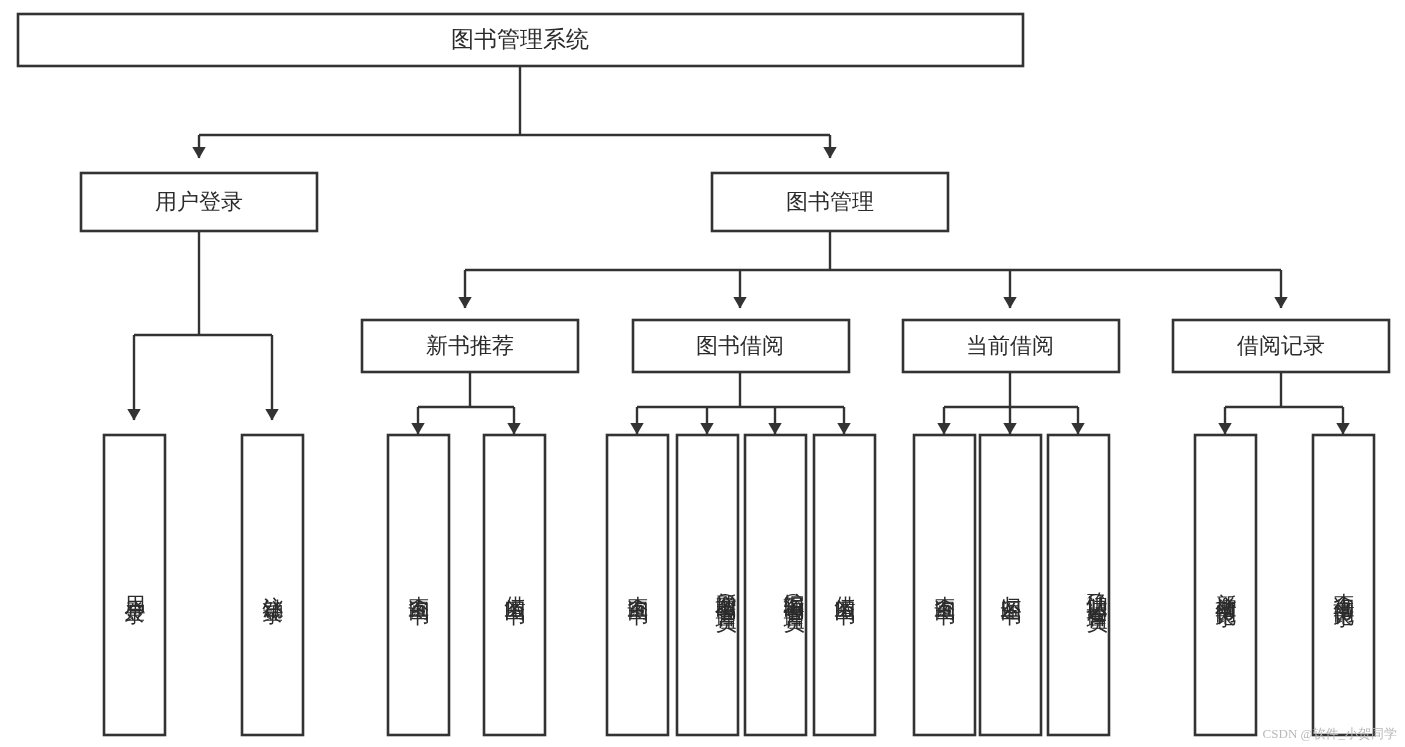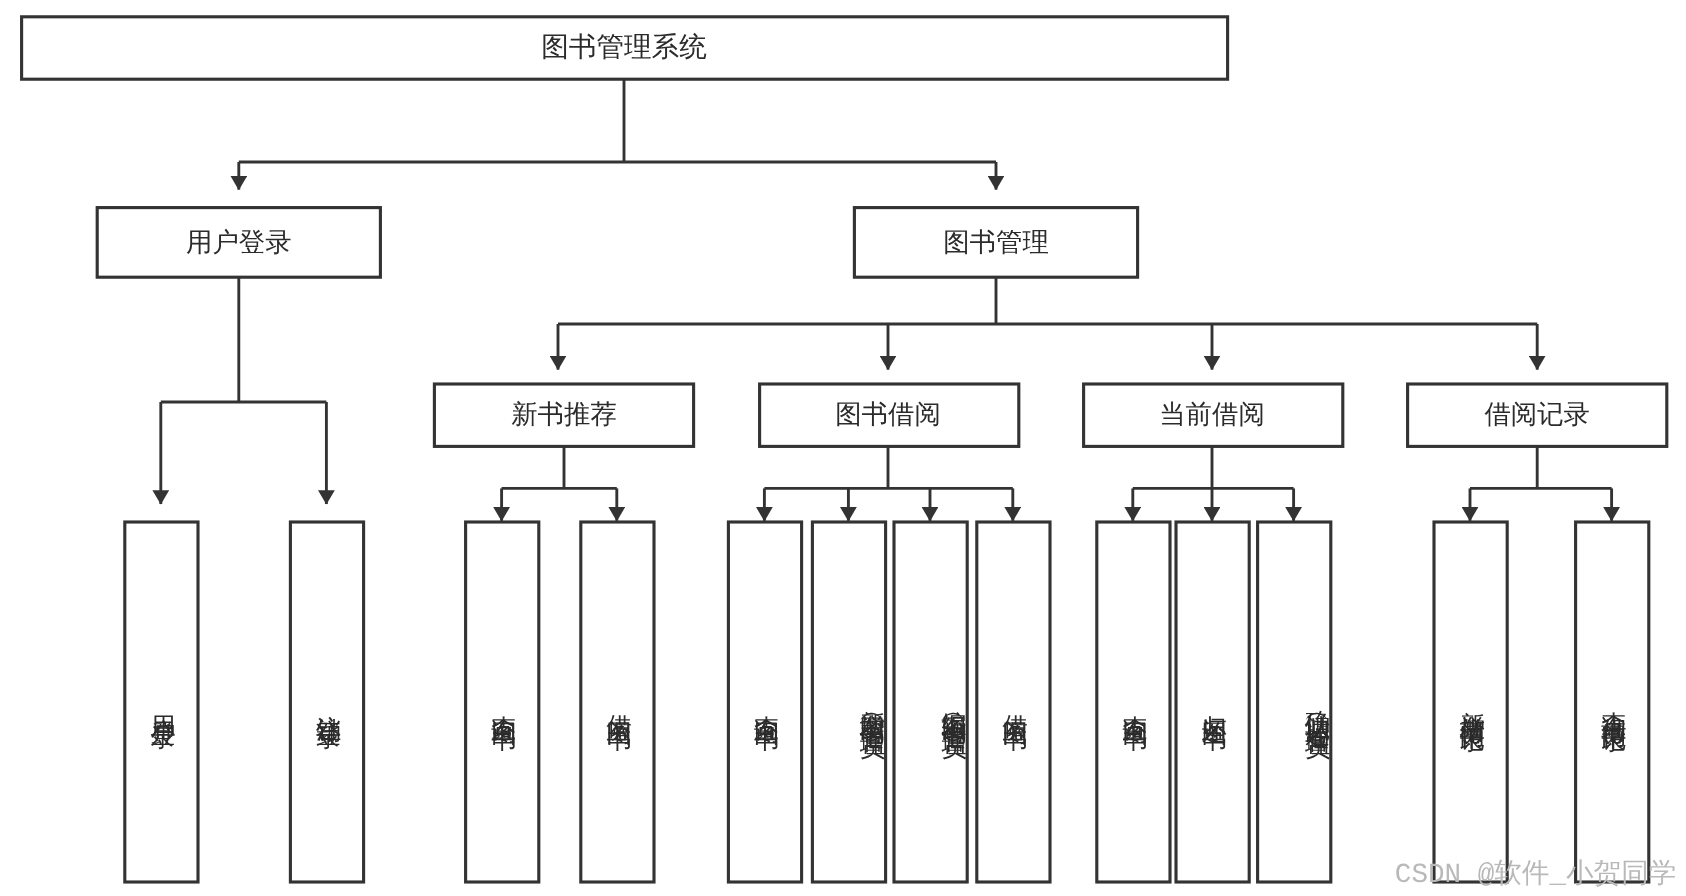--- a/index.html
+++ b/index.html
@@ -30,22 +30,22 @@
     display:flex;
     align-items:center;
     justify-content:center;
     text-align:center;
     white-space:nowrap;
     pointer-events:none;
   }
   .watermark{
     position:absolute;
     right:8px;bottom:4px;
-    font-family:Liberation Mono, monospace;
-    font-size:23px;
+    font-family:Liberation Serif, serif;
+    font-size:13px;
     color:#b9b9b9;
     white-space:nowrap;
   }
 </style>
 </head>
 <body>
 
 <div id="stage">
 
   <svg viewBox="0 0 1405 747">

